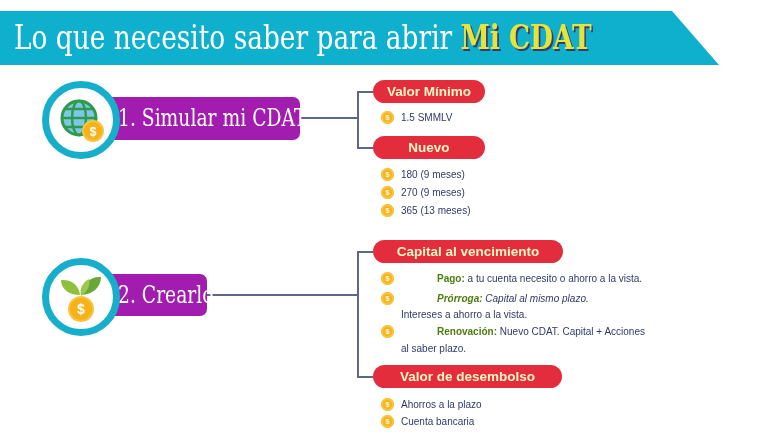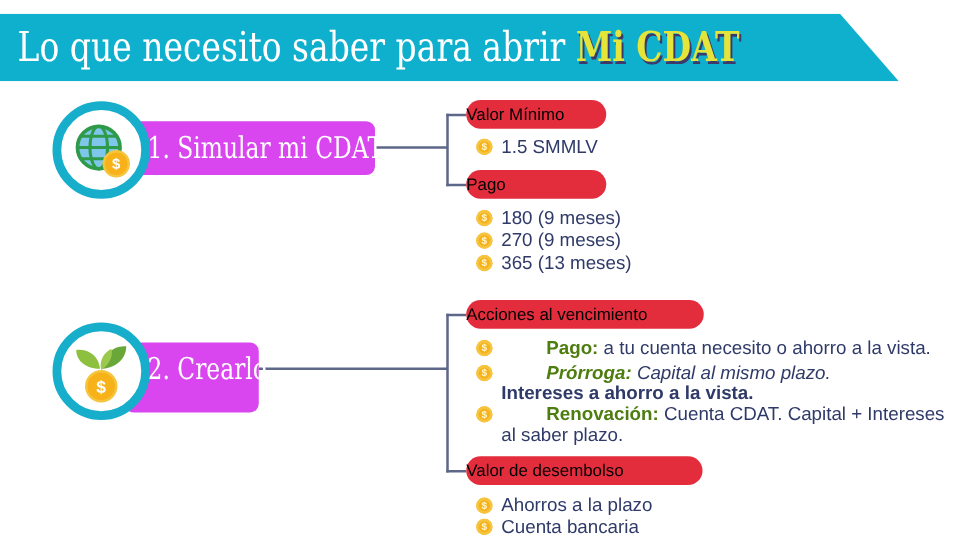--- a/index.html
+++ b/index.html
@@ -6,28 +6,28 @@
   body { width:775px; height:436px; position:relative; background:#ffffff; overflow:hidden;
          font-family:"Liberation Sans", sans-serif; }
   .banner { position:absolute; left:0; top:11px; width:719px; height:54px; }
   .banner svg { position:absolute; left:0; top:0; }
   .banner-title { position:absolute; left:14px; top:4px; height:46px; line-height:46px;
                   font-family:"DejaVu Serif", serif; font-size:33px; color:#ffffff;
                   white-space:nowrap; transform:scaleX(0.80); transform-origin:left center; letter-spacing:0px; }
   .banner-title .hl { color:#e4e43a; text-shadow:2px 2px 0 #3d3a6b; font-weight:bold; }
 
   .ring { position:absolute; width:64px; height:64px; border:7px solid #16aecb; border-radius:50%; background:#fff; z-index:2; }
-  .step-pill { position:absolute; background:#d946ef; border-radius:7px; color:#fff; z-index:1;
+  .step-pill { position:absolute; background:#a21caf; border-radius:7px; color:#fff; z-index:1;
                font-family:"DejaVu Serif", serif; font-size:24px; white-space:nowrap; }
   .step-pill span { display:inline-block; transform:scaleX(0.78); transform-origin:left center; }
 
   .line { position:absolute; background:#5c6789; }
-  .pill { position:absolute; background:#e32d3d; color:#000000; font-weight:normal; font-size:13.5px;
-          border-radius:12px; height:23px; line-height:23px; white-space:nowrap; }
-  .item { position:absolute; font-size:15px; color:#2f3a68; white-space:nowrap; line-height:17px; }
+  .pill { position:absolute; background:#e32d3d; color:#fef9c3; font-weight:bold; font-size:13.5px;
+          border-radius:12px; height:23px; line-height:23px; text-align:center; white-space:nowrap; }
+  .item { position:absolute; font-size:10px; color:#2f3a68; white-space:nowrap; line-height:17px; }
   .item b { color:#4d7c0f;margin-left:36px; }
   .coin { position:absolute; width:13px; height:13px; border-radius:50%; background:#f7b21a;
           box-shadow: inset 0 0 0 2px #f6c540; }
   .coin::after { content:"$"; position:absolute; left:0; top:0; width:13px; line-height:13px;
                  font-size:8px; font-weight:bold; color:#fff7d0; text-align:center; }
 </style>
 </head>
 <body>
 
 <div class="banner">
@@ -57,56 +57,56 @@
 
 <div class="line" style="left:300px;top:117px;width:58px;height:2px;"></div>
 <div class="line" style="left:357px;top:91px;width:2px;height:58px;"></div>
 <div class="line" style="left:357px;top:91px;width:16px;height:2px;"></div>
 <div class="line" style="left:357px;top:147px;width:16px;height:2px;"></div>
 
 <div class="pill" style="left:373px;top:80px;width:112px;">Valor Mínimo</div>
 <div class="coin" style="left:381px;top:111px;"></div>
 <div class="item" style="left:401px;top:109px;">1.5 SMMLV</div>
 
-<div class="pill" style="left:373px;top:136px;width:112px;">Pago</div>
+<div class="pill" style="left:373px;top:136px;width:112px;">Nuevo</div>
 <div class="coin" style="left:381px;top:168px;"></div>
 <div class="item" style="left:401px;top:166px;">180 (9 meses)</div>
 <div class="coin" style="left:381px;top:186px;"></div>
 <div class="item" style="left:401px;top:184px;">270 (9 meses)</div>
 <div class="coin" style="left:381px;top:204px;"></div>
 <div class="item" style="left:401px;top:202px;">365 (13 meses)</div>
 
-<div class="step-pill" style="left:100px;top:274px;width:107px;height:56px;line-height:42px;padding-left:18px;box-sizing:border-box;">
+<div class="step-pill" style="left:100px;top:274px;width:107px;height:42px;line-height:42px;padding-left:18px;box-sizing:border-box;">
   <span>2. Crearlo</span>
 </div>
 <div class="ring" style="left:42px;top:258px;">
   <svg width="64" height="64">
     <path d="M31,30 C20,30 12,24 12,15 C22,14 30,20 31,30 Z" fill="#8dc03f"></path>
     <path d="M33,30 C34,18 42,11 52,12 C52,22 44,29 33,30 Z" fill="#6aa739"></path>
     <path d="M32,31 C30,24 34,17 40,14 C42,20 38,27 32,31 Z" fill="#9cc94d"></path>
     <circle cx="32" cy="44" r="12" fill="#f7b21a" stroke="#f6c540" stroke-width="2"></circle>
     <text x="32" y="49" font-size="14" font-weight="bold" fill="#fff" text-anchor="middle" font-family="Liberation Sans, sans-serif">$</text>
   </svg>
 </div>
 
 <div class="line" style="left:207px;top:294px;width:151px;height:2px;"></div>
 <div class="line" style="left:357px;top:251px;width:2px;height:127px;"></div>
 <div class="line" style="left:357px;top:251px;width:16px;height:2px;"></div>
 <div class="line" style="left:357px;top:376px;width:16px;height:2px;"></div>
 
-<div class="pill" style="left:373px;top:240px;width:190px;">Acciones al vencimiento</div>
+<div class="pill" style="left:373px;top:240px;width:190px;">Capital al vencimiento</div>
 
 <div class="coin" style="left:381px;top:272px;"></div>
 <div class="item" style="left:401px;top:270px;"><b>Pago:</b><span> a tu cuenta necesito o ahorro a la vista.</span></div>
 
 <div class="coin" style="left:381px;top:292px;"></div>
 <div class="item" style="left:401px;top:290px;font-style:italic;"><b>Prórroga:</b><span> Capital al mismo plazo.</span></div>
-<div class="item" style="left:401px;top:306px;font-weight:bold;">Intereses a ahorro a la vista.</div>
+<div class="item" style="left:401px;top:306px;">Intereses a ahorro a la vista.</div>
 
 <div class="coin" style="left:381px;top:325px;"></div>
-<div class="item" style="left:401px;top:323px;"><b>Renovación:</b><span> Cuenta CDAT. Capital + Intereses</span></div>
+<div class="item" style="left:401px;top:323px;"><b>Renovación:</b><span> Nuevo CDAT. Capital + Acciones</span></div>
 <div class="item" style="left:401px;top:340px;">al saber plazo.</div>
 
 <div class="pill" style="left:373px;top:365px;width:189px;">Valor de desembolso</div>
 <div class="coin" style="left:381px;top:398px;"></div>
 <div class="item" style="left:401px;top:396px;">Ahorros a la plazo</div>
 <div class="coin" style="left:381px;top:415px;"></div>
 <div class="item" style="left:401px;top:413px;">Cuenta bancaria</div>
 
 </body></html>

